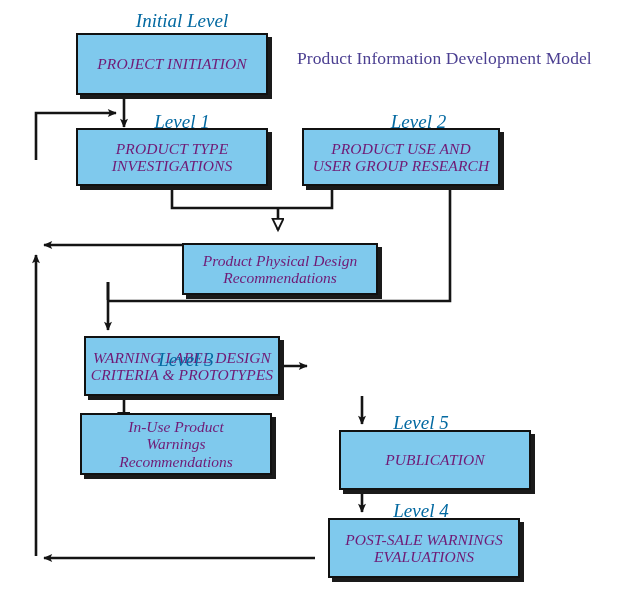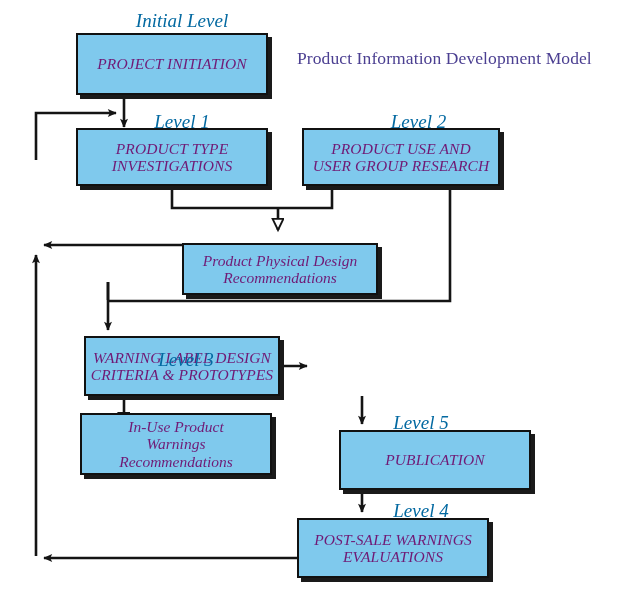--- a/index.html
+++ b/index.html
@@ -132,16 +132,16 @@
   <div class="node caps" style="left:84px; top:336px; width:196px; height:60px;">WARNING LABEL DESIGN
 CRITERIA &amp; PROTOTYPES</div>
 
 
   <div class="node mixed" style="left:80px; top:413px; width:192px; height:62px;font-family:Liberation Serif, serif;">In-Use Product
 Warnings
 Recommendations</div>
 
   <div class="node caps" style="left:315px; top:430px; width:192px; height:60px;margin-left:24px;">PUBLICATION</div>
 
-  <div class="node caps" style="left:297px; top:518px; width:192px; height:60px;">POST-SALE WARNINGS
+  <div class="node caps" style="left:328px; top:518px; width:192px; height:60px;">POST-SALE WARNINGS
 EVALUATIONS</div>
 
 </div>
 
 </body></html>

